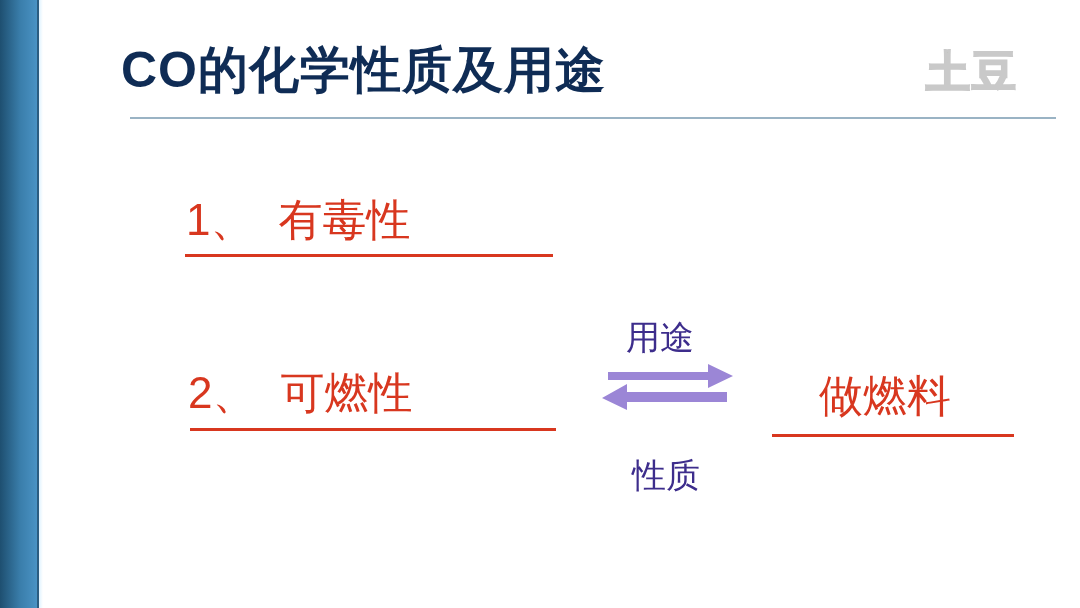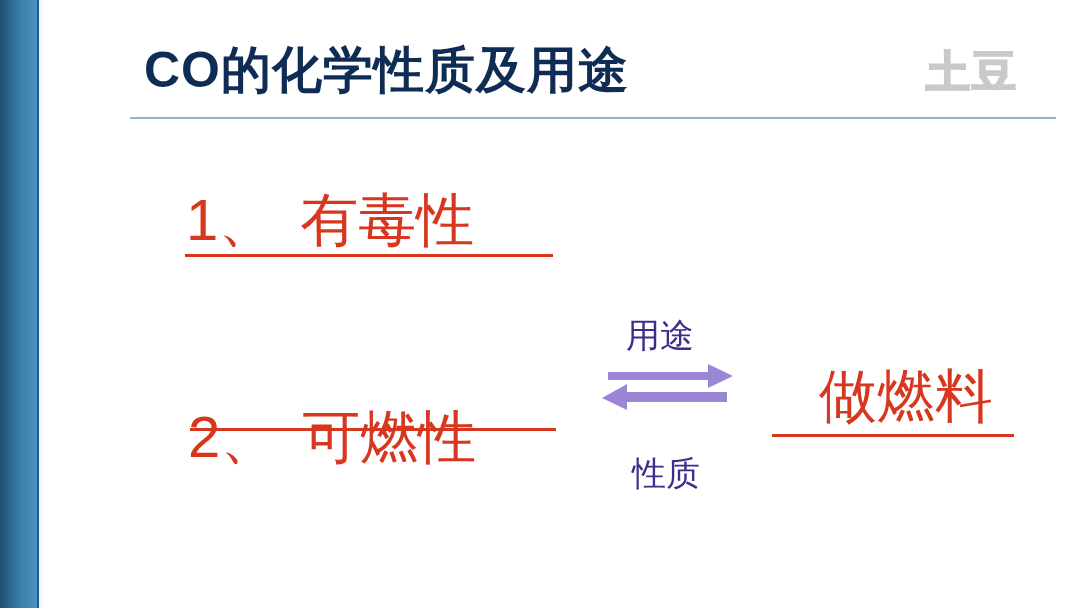--- a/index.html
+++ b/index.html
@@ -14,56 +14,56 @@
   }
   .sidebar-edge {
     position: absolute; left: 37px; top: 0; width: 2px; height: 608px;
     background: #2c5d80;
   }
   .sidebar-glow {
     position: absolute; left: 39px; top: 0; width: 4px; height: 608px;
     background: linear-gradient(to right, #dff3ff, #ffffff);
   }
   .title {
-    position: absolute; left: 144px; top: 40px;
+    position: absolute; left: 121px; top: 40px;
     font-size: 50px; font-weight: bold; color: #0f2c55;
     letter-spacing: 1px; line-height: 60px;
     font-family: "Liberation Sans", "DejaVu Sans", sans-serif;
   }
   .title-rule {
     position: absolute; left: 130px; top: 117px; width: 926px; height: 2px;
     background: #9ab3c4;
   }
   .watermark {
     position: absolute; left: 926px; top: 46px;
     font-size: 44px; font-weight: bold; line-height: 52px;
     color: #4d7c0f;
     -webkit-text-stroke: 2px #c9c9c9;
     letter-spacing: 2px;
   }
   .item {
     position: absolute; color: #d8371f;
-    font-size: 58px; line-height: 80px; white-space: nowrap;
+    font-size: 44px; line-height: 80px; white-space: nowrap;
     font-family: "DejaVu Serif", "Liberation Serif", serif;
   }
   .item .num {
     font-family: "Liberation Sans", "DejaVu Sans", sans-serif;
   }
   .item-1 { left: 186px; top: 180px; }
-  .item-2 { left: 188px; top: 353px; margin-top: 44px; }
+  .item-2 { left: 188px; top: 353px; }
   .underline {
     position: absolute; height: 3px; background: #d8371f;
   }
   .ul-1 { left: 185px; top: 254px; width: 368px; }
   .ul-2 { left: 190px; top: 428px; width: 366px; }
   .ul-3 { left: 772px; top: 434px; width: 242px; }
   .item-3 { left: 775px; top: 356px; margin-left: 44px; }
   .arrow-label {
     position: absolute; color: #3d2d8c; font-size: 34px; line-height: 40px;
-    font-family: Liberation Mono, monospace;
+    font-family: Liberation Serif, serif;
   }
   .label-top { left: 626px; top: 318px; }
   .label-bottom { left: 632px; top: 416px; margin-top: 40px; }
   .arrows { position: absolute; left: 600px; top: 362px; width: 135px; height: 50px; }
 </style>
 </head>
 <body>
 
 <div class="sidebar"></div>
 <div class="sidebar-edge"></div>

